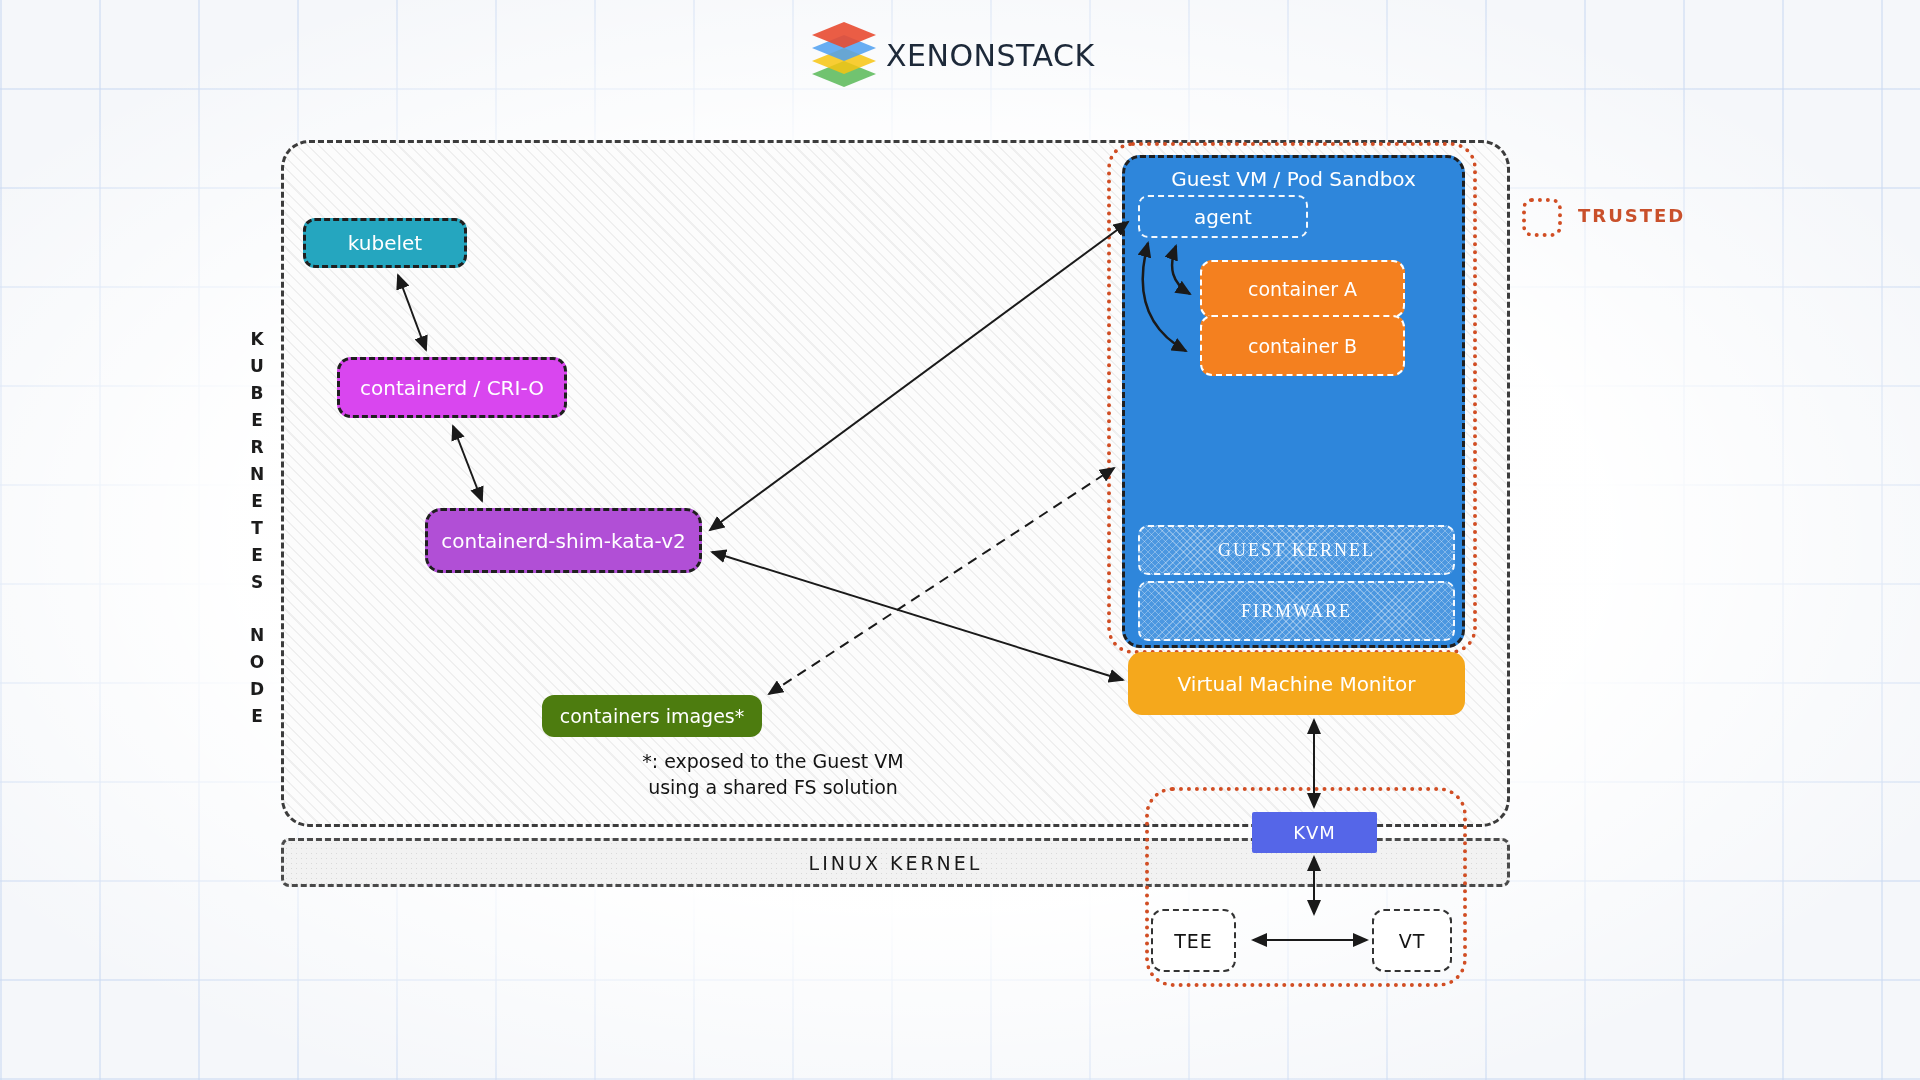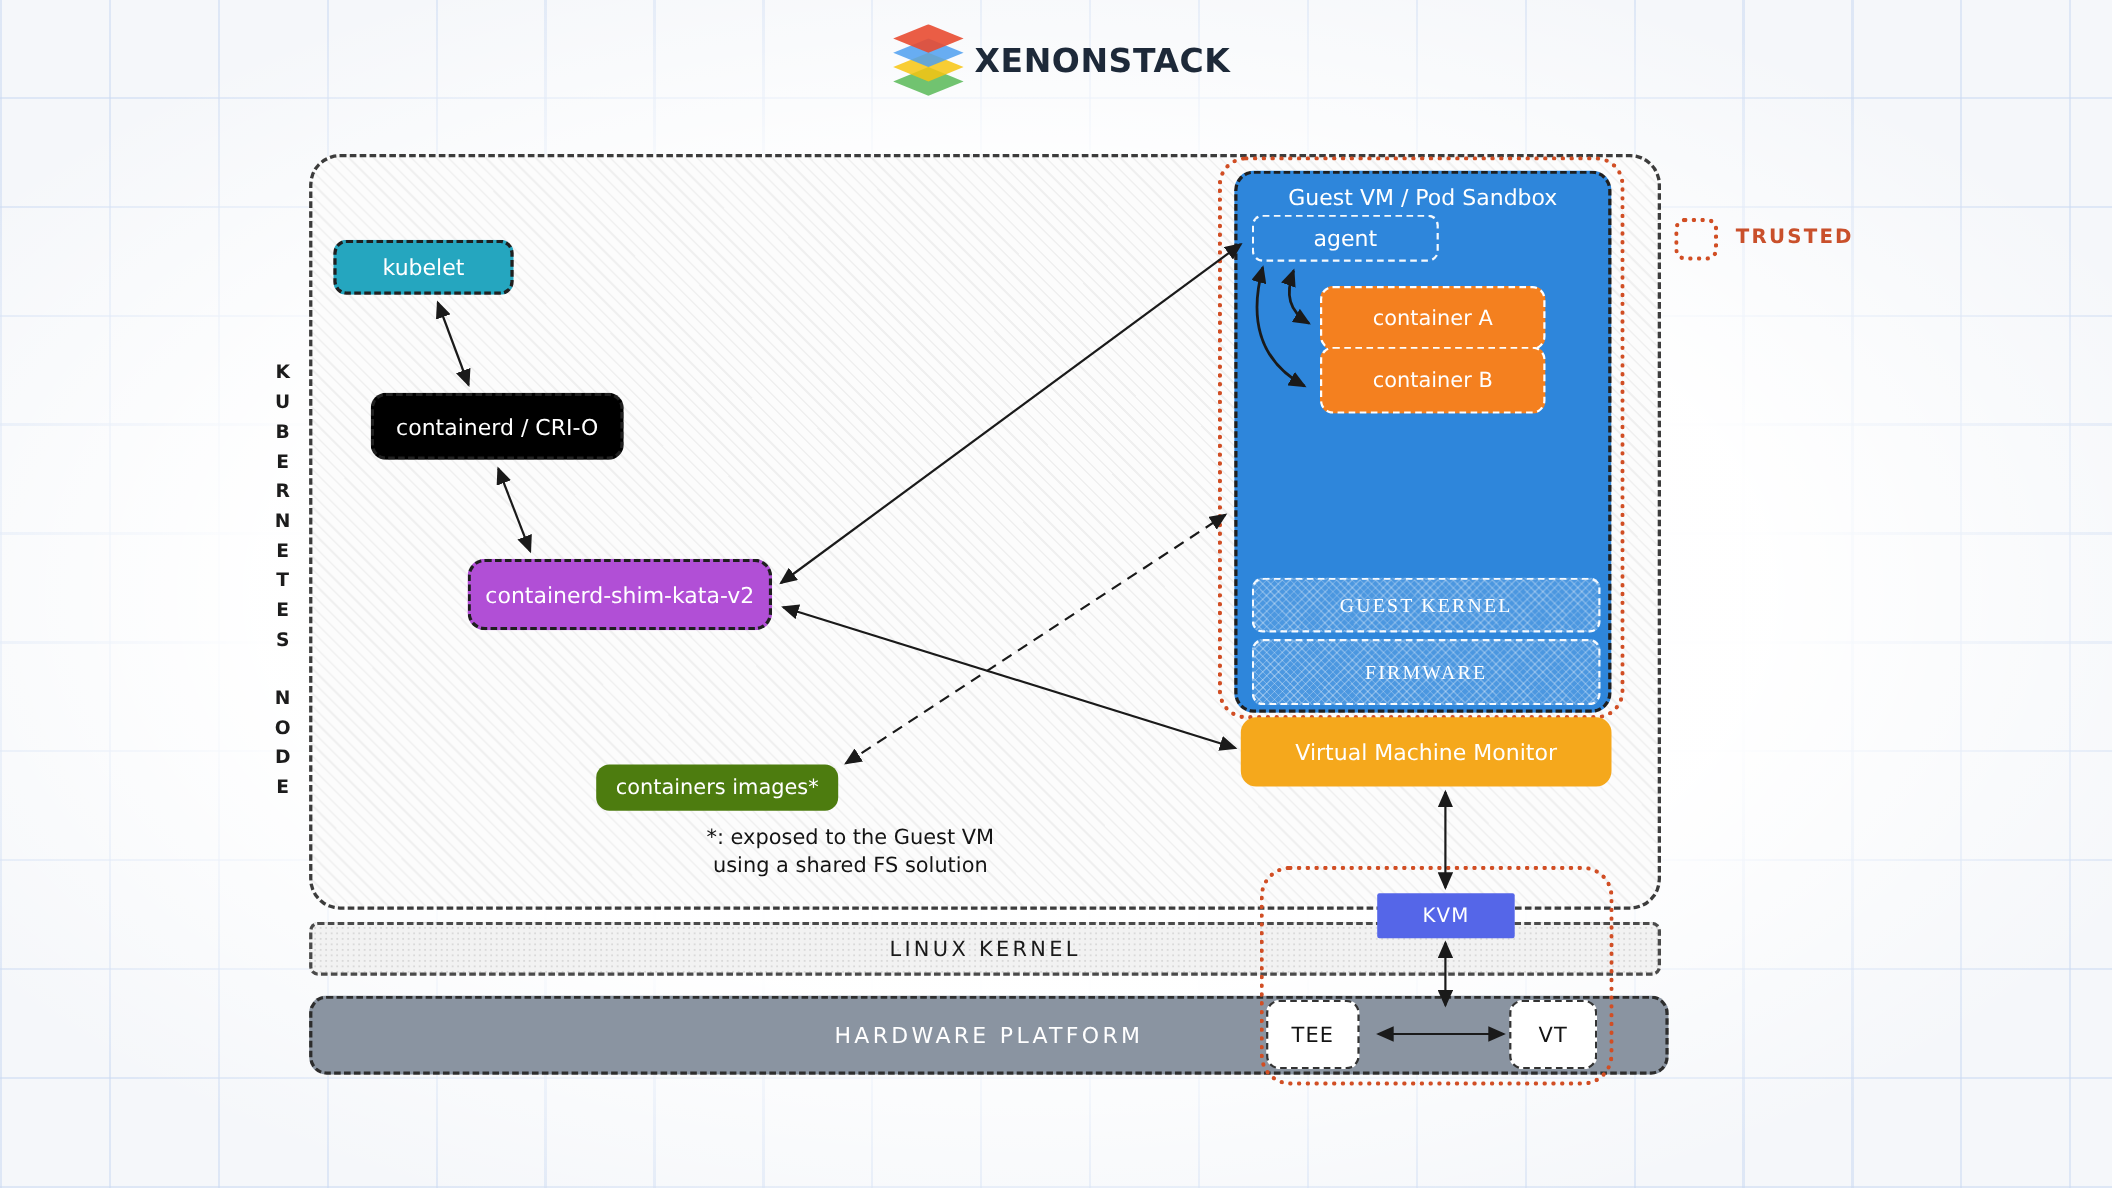--- a/index.html
+++ b/index.html
@@ -9,21 +9,21 @@
     background:
       radial-gradient(ellipse 1150px 620px at 48% 50%, #ffffff 0%, rgba(255,255,255,0.96) 60%, rgba(255,255,255,0) 100%),
       repeating-linear-gradient(0deg, rgba(203,218,242,0.55) 0 2px, transparent 2px 99px),
       repeating-linear-gradient(90deg, rgba(203,218,242,0.55) 0 2px, transparent 2px 99px),
       #f5f7fa;
   }
   .canvas{position:relative;width:1920px;height:1080px;}
 
   
   .logo-wrap{position:absolute;left:810px;top:22px;display:flex;align-items:center;gap:8px;}
-  .logo-text{font-size:30px;font-weight:bold;color:#1d2939;letter-spacing:0.5px;}
+  .logo-text{font-size:30px;font-weight:normal;color:#1d2939;letter-spacing:0.5px;}
 
   
   .node-box{
     position:absolute;left:281px;top:140px;width:1229px;height:687px;
     border:3px dashed #3c3c3c;border-radius:28px;
     background:
       repeating-linear-gradient(45deg, rgba(0,0,0,0.05) 0 1.5px, transparent 1.5px 8px),
       #fcfcfc;
     box-sizing:border-box;
   }
@@ -33,21 +33,21 @@
   }
   .vword{margin-bottom:26px;}
   .vword div{line-height:27px;}
 
   
   .nbox{
     position:absolute;box-sizing:border-box;display:flex;align-items:center;justify-content:center;
     color:#fff;border:3px dashed #1f1f1f;border-radius:12px;font-size:20px;
   }
   .kubelet{left:303px;top:218px;width:164px;height:50px;background:#25a6bf;}
-  .containerd{left:337px;top:357px;width:230px;height:61px;background:#000000;border-radius:14px;}
+  .containerd{left:337px;top:357px;width:230px;height:61px;background:#d946ef;border-radius:14px;}
   .shim{left:425px;top:508px;width:277px;height:65px;background:#b14fd6;border-radius:16px;}
   .images{left:542px;top:695px;width:220px;height:42px;background:#4d7c0f;border:none;border-radius:12px;font-size:19px;}
 
   .footnote{
     position:absolute;left:588px;top:748px;width:370px;text-align:center;
     color:#141414;font-size:19px;line-height:26px;
   }
 
   
   .trusted-rect1{
@@ -186,21 +186,20 @@
     <div class="ctr ctrB">container B</div>
     <div class="kernrow guestkernel">GUEST KERNEL</div>
     <div class="kernrow firmware">FIRMWARE</div>
   </div>
 
   <div class="vmm">Virtual Machine Monitor</div>
   <div class="trusted-rect2"></div>
   <div class="kvm">KVM</div>
 
   <div class="band linux-band">LINUX KERNEL</div>
-  <div class="band hw-band">HARDWARE PLATFORM</div>
   <div class="chip tee">TEE</div>
   <div class="chip vt">VT</div>
 
   <div class="trusted-key"></div>
   <div class="trusted-label">TRUSTED</div>
 
   <svg class="arrows" width="1920" height="1080" viewBox="0 0 1920 1080">
     <defs>
       <marker id="ah" markerUnits="userSpaceOnUse" markerWidth="17" markerHeight="14" refX="14" refY="7" orient="auto-start-reverse">
         <path d="M0,0 L16,7 L0,14 z" fill="#1a1a1a"></path>

